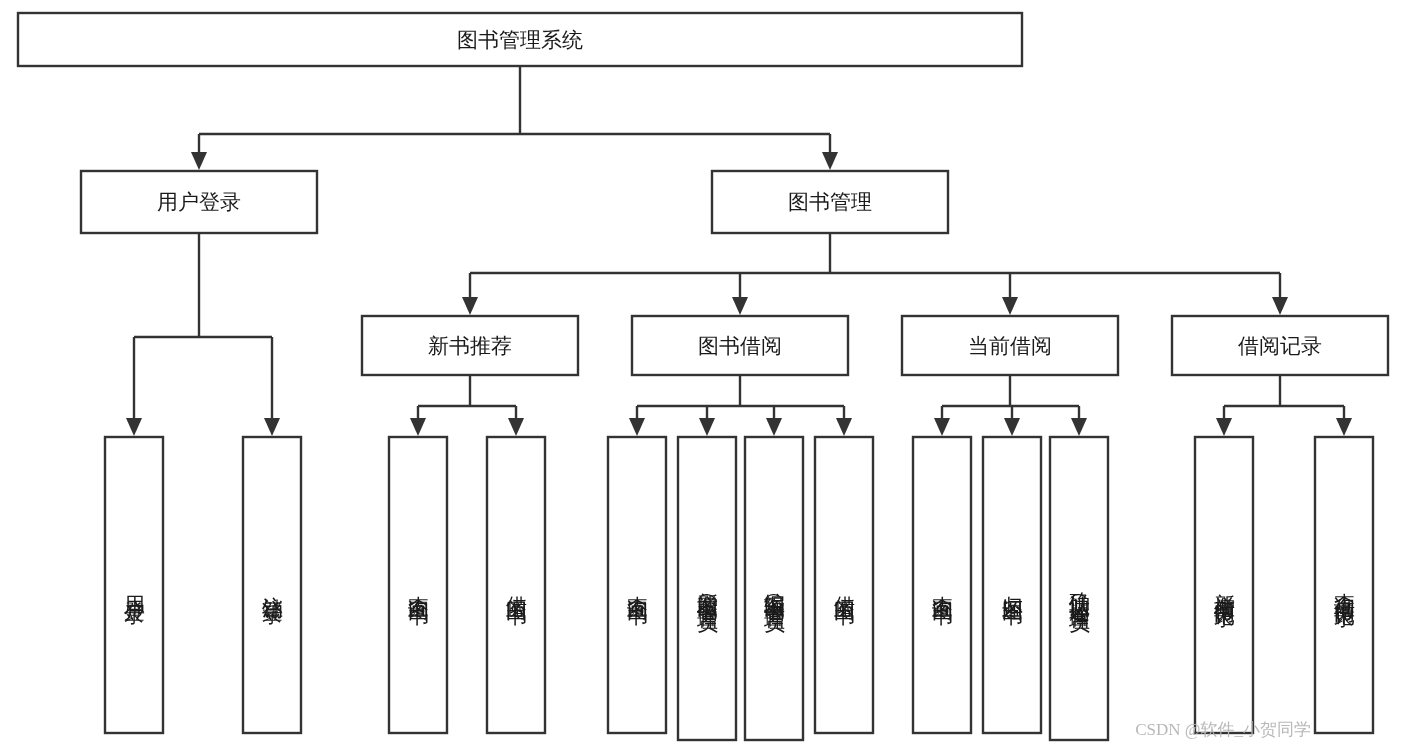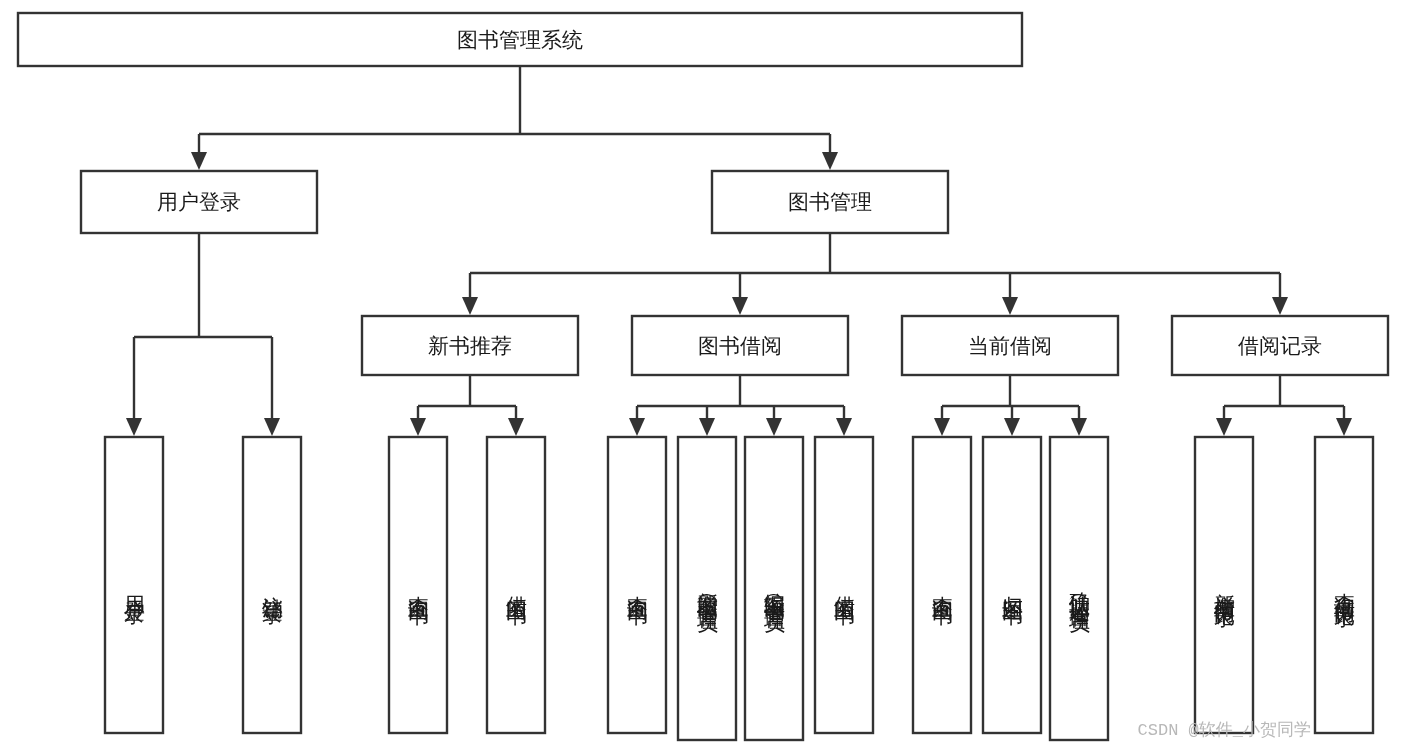--- a/index.html
+++ b/index.html
@@ -61,21 +61,21 @@
     align-items: center;
     justify-content: center;
     white-space: nowrap;
     pointer-events: none;
     user-select: none;
   }
   .watermark {
     position: absolute;
     right: 12px;
     bottom: 6px;
-    font-family: Liberation Mono, monospace;
+    font-family: Liberation Serif, serif;
     font-size: 17px;
     color: #b8b8b8;
     white-space: nowrap;
     user-select: none;
   }
 </style>
 </head>
 <body>
 
 <div id="diagram-root">

